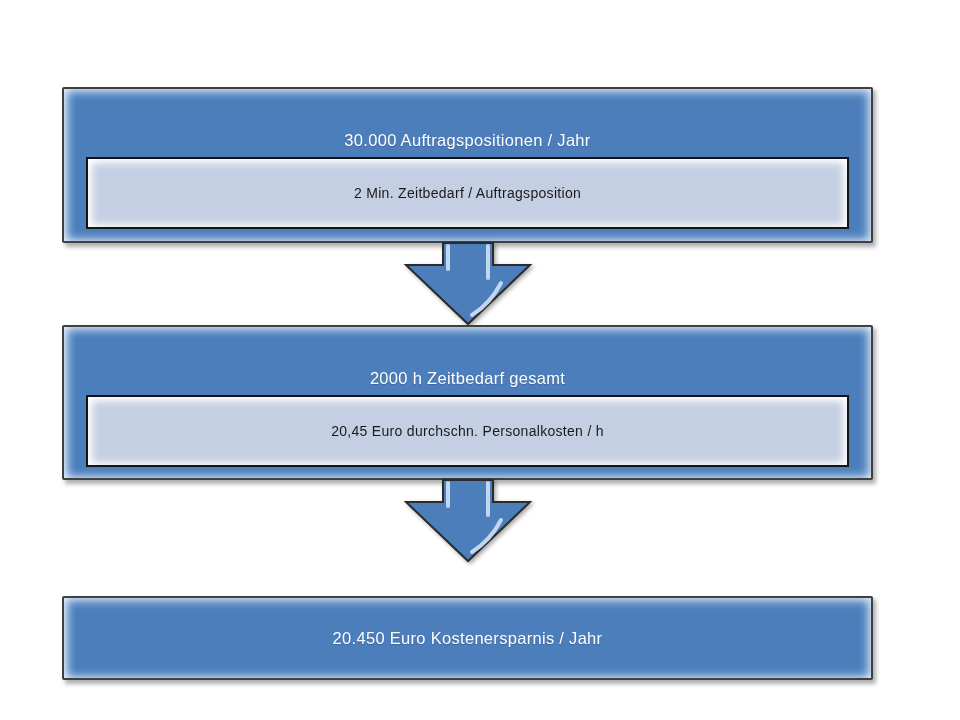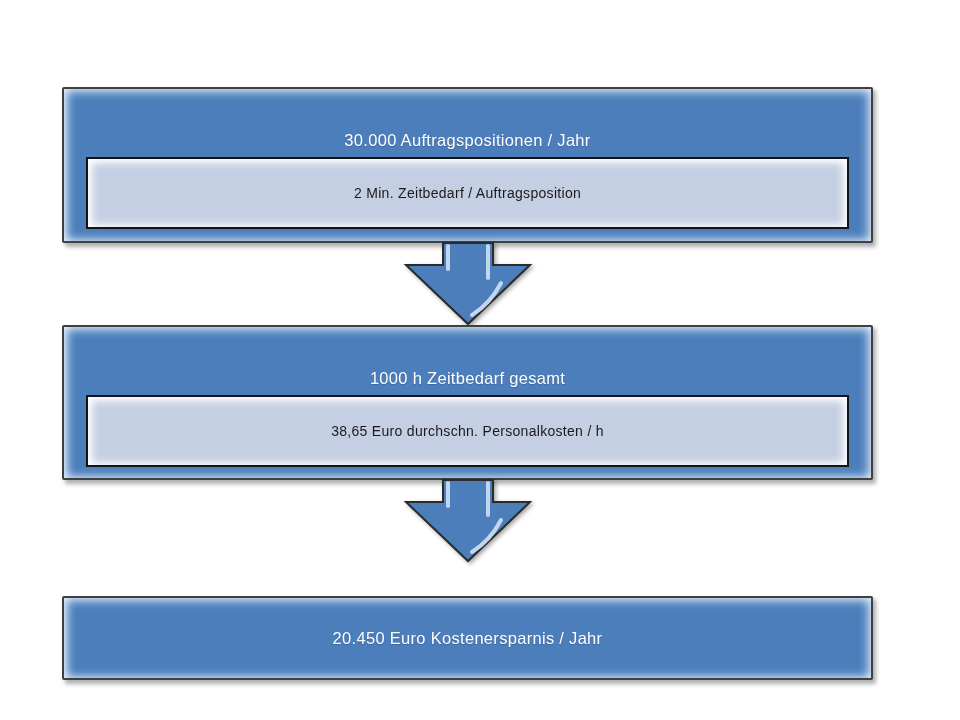--- a/index.html
+++ b/index.html
@@ -108,23 +108,23 @@
   </div>
 
   <svg class="arrow" style="left:403px; top:242px" viewBox="0 0 130 84">
     <polygon class="arrow-body" points="40,1 90,1 90,23 127,23 65,82 3,23 40,23"></polygon>
     <path class="arrow-gloss" d="M45,4 L45,27"></path>
     <path class="arrow-gloss" d="M85,4 L85,36"></path>
     <path class="arrow-gloss" d="M98,41 Q87,62 69,73"></path>
   </svg>
 
   <div class="step" style="top:325px; height:155px">
-    <div class="step-title">1000 h Zeitbedarf gesamt</div>
+    <div class="step-title">2000 h Zeitbedarf gesamt</div>
     <div class="step-inner">
-      <span>38,65 Euro durchschn. Personalkosten / h</span>
+      <span>20,45 Euro durchschn. Personalkosten / h</span>
     </div>
   </div>
 
   <svg class="arrow" style="left:403px; top:479px" viewBox="0 0 130 84">
     <polygon class="arrow-body" points="40,1 90,1 90,23 127,23 65,82 3,23 40,23"></polygon>
     <path class="arrow-gloss" d="M45,4 L45,27"></path>
     <path class="arrow-gloss" d="M85,4 L85,36"></path>
     <path class="arrow-gloss" d="M98,41 Q87,62 69,73"></path>
   </svg>
 

